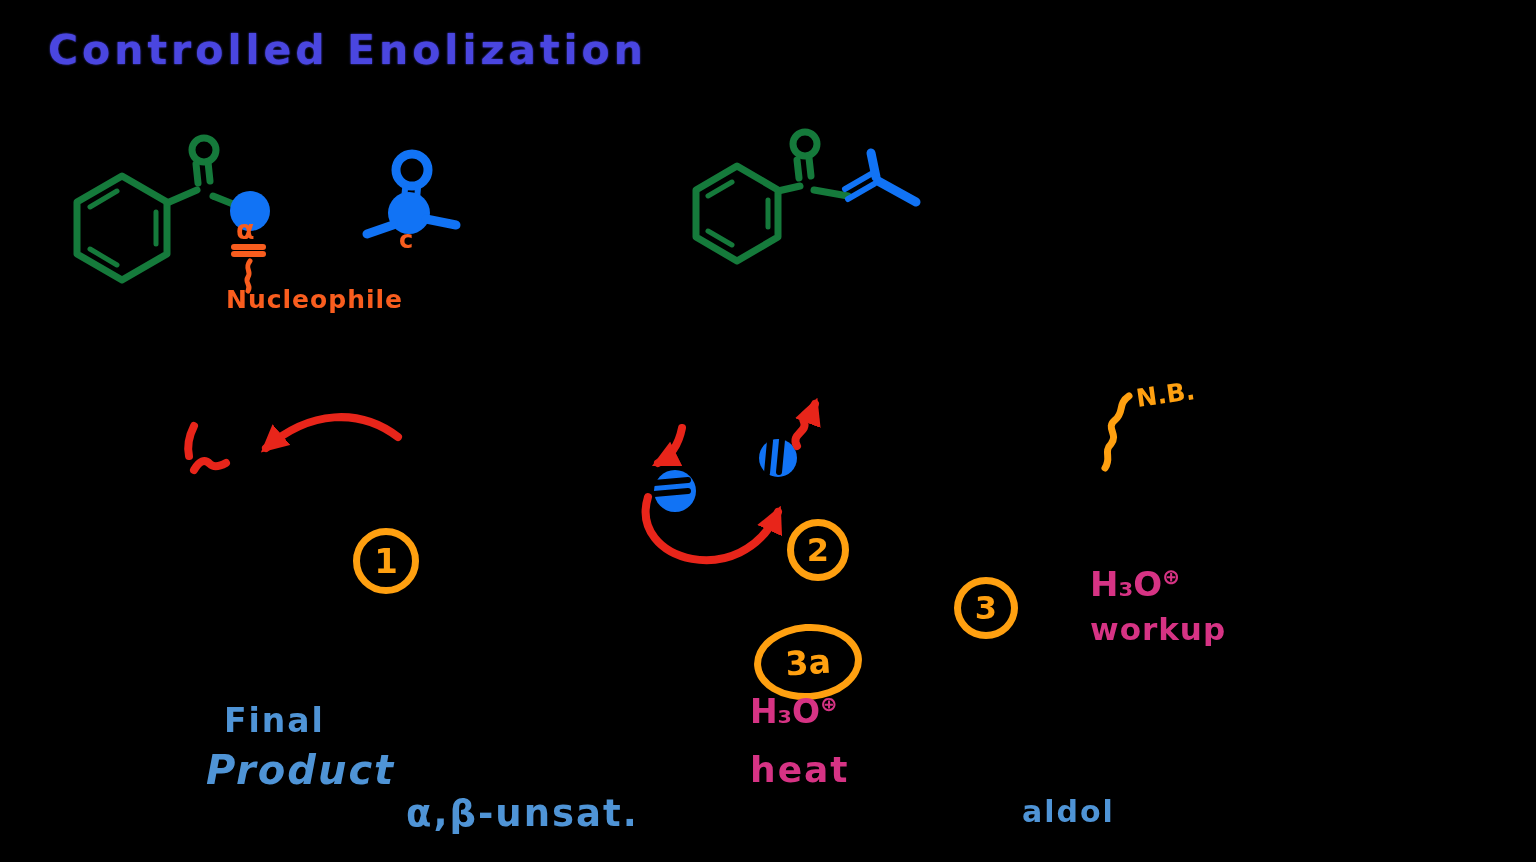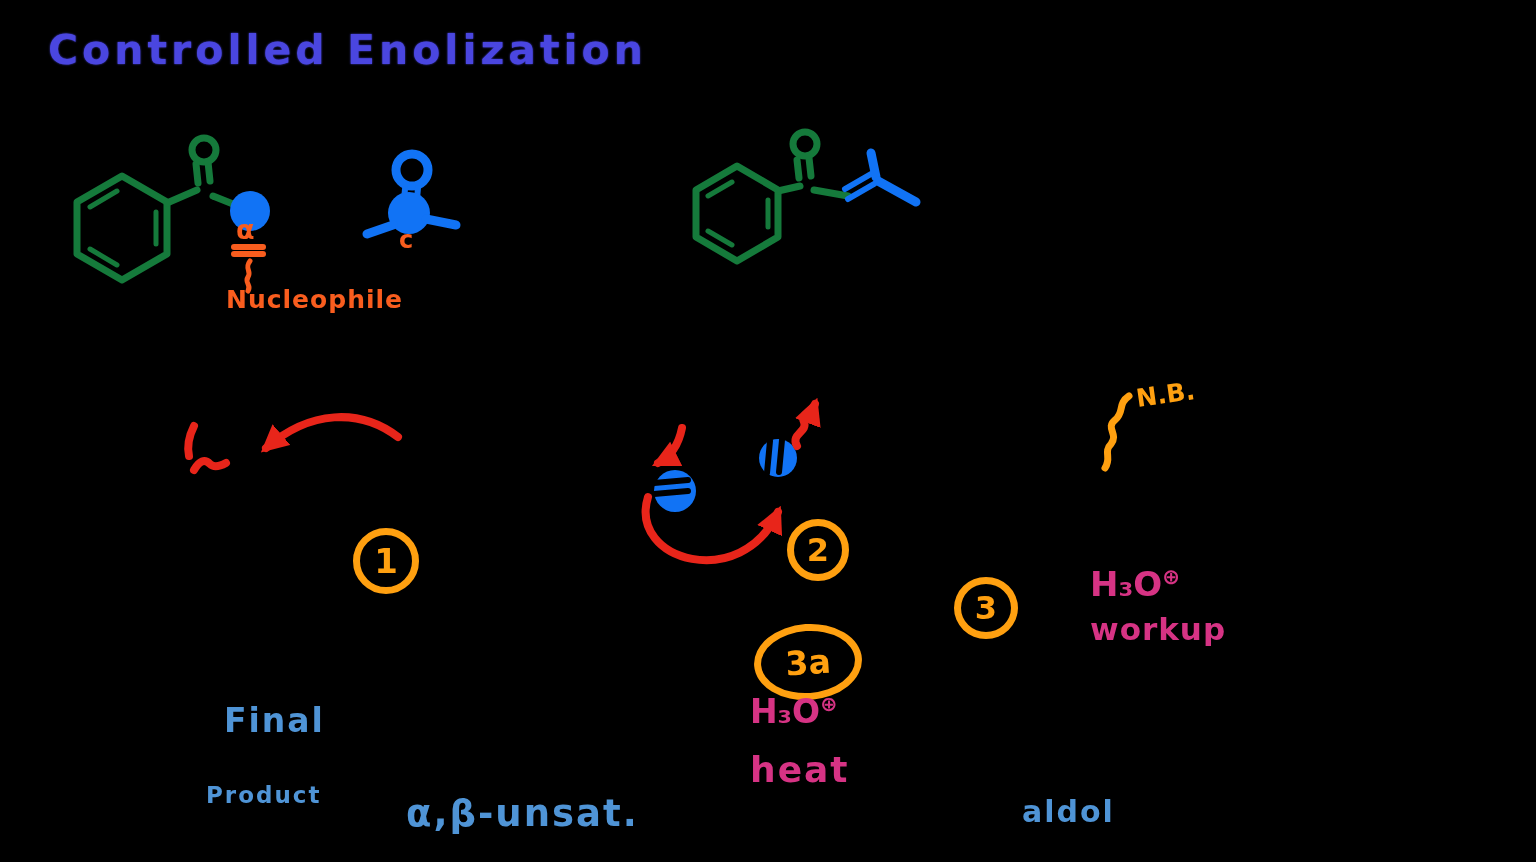--- a/index.html
+++ b/index.html
@@ -129,17 +129,17 @@
 
   <div class="txt amber" style="left:1136px;top:382px;font-size:25px;transform:rotate(-8deg);">N.B.</div>
 
   <div class="txt pink" style="left:1090px;top:566px;font-size:34px;"><span>H₃O</span><sup>⊕</sup></div>
   <div class="txt pink" style="left:1090px;top:614px;font-size:31px;letter-spacing:1px;">workup</div>
 
   <div class="txt pink" style="left:750px;top:694px;font-size:33px;"><span>H₃O</span><sup>⊕</sup></div>
   <div class="txt pink" style="left:750px;top:752px;font-size:36px;letter-spacing:2px;">heat</div>
 
   <div class="txt lightblue" style="left:224px;top:704px;font-size:33px;letter-spacing:2px;">Final</div>
-  <div class="txt lightblue" style="left:206px;top:784px;font-size:23px;letter-spacing:2px;">Product</div>
+  <div class="txt lightblue" style="left:206px;top:750px;font-size:40px;letter-spacing:2px;font-style:italic;">Product</div>
   <div class="txt lightblue" style="left:406px;top:795px;font-size:37px;letter-spacing:2px;">α,β-unsat.</div>
   <div class="txt lightblue" style="left:1022px;top:797px;font-size:30px;letter-spacing:2px;">aldol</div>
 
 </div>
 
 </body></html>

